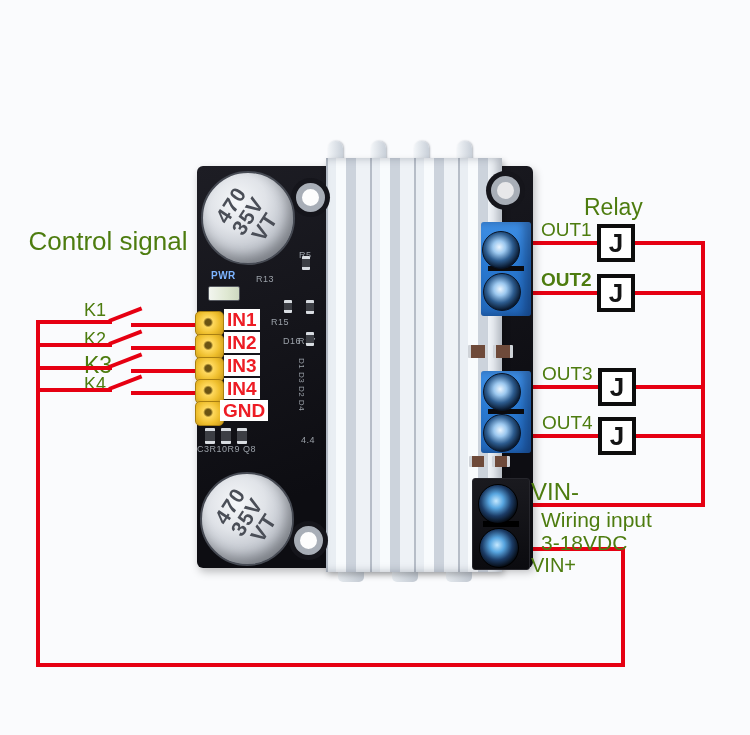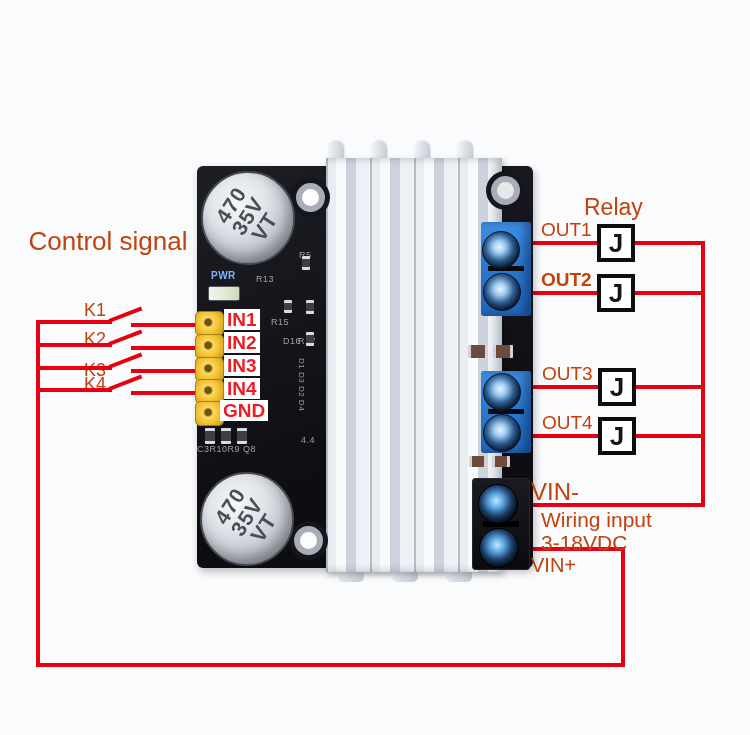--- a/index.html
+++ b/index.html
@@ -1,21 +1,21 @@
 <!DOCTYPE html>
 <html><head>
 <meta charset="utf-8">
 <style>
   html,body { margin:0; padding:0; }
   .stage {
     position:relative; width:750px; height:735px;
     background:#fafbfd; overflow:hidden;
     font-family:"Liberation Sans", sans-serif;
   }
-  .txt { position:absolute; color:#c2410c; }
+  .txt { position:absolute; color:#4d7c0f; }
   .wire { position:absolute; background:#e60012; }
   .lever { position:absolute; width:35px; height:4px; background:#e60012;
            transform-origin:left center; transform:rotate(-21deg); }
   .banner { position:absolute; left:142px; top:24px; width:466px; height:42px;
             background:#1778d2; border-radius:6px; color:#fff;
             font-size:28px; font-weight:bold; text-align:center; line-height:42px;
             box-shadow:0 2px 5px rgba(20,60,120,.18); }
   .pcb { position:absolute; left:197px; top:166px; width:336px; height:402px;
          background:linear-gradient(160deg,#1d1d24,#0d0d12 70%);
          border-radius:6px; box-shadow:2px 4px 8px rgba(0,0,0,.25); }
@@ -85,21 +85,21 @@
   <div class="txt" style="left:84px; top:300px; font-size:18px;">K1</div>
   <div class="wire" style="left:38px; top:320px; width:74px; height:4px;"></div>
   <div class="lever" style="left:109px; top:319px;"></div>
   <div class="wire" style="left:131px; top:323px; width:67px; height:4px;"></div>
 
   <div class="txt" style="left:84px; top:329px; font-size:18px;">K2</div>
   <div class="wire" style="left:38px; top:343px; width:74px; height:4px;"></div>
   <div class="lever" style="left:109px; top:342px;"></div>
   <div class="wire" style="left:131px; top:346px; width:67px; height:4px;"></div>
 
-  <div class="txt" style="left:84px; top:352px; font-size:18px;margin-top:8px;">K3</div>
+  <div class="txt" style="left:84px; top:352px; font-size:23px;">K3</div>
   <div class="wire" style="left:38px; top:366px; width:74px; height:4px;"></div>
   <div class="lever" style="left:109px; top:365px;"></div>
   <div class="wire" style="left:131px; top:369px; width:67px; height:4px;"></div>
 
   <div class="txt" style="left:84px; top:374px; font-size:18px;">K4</div>
   <div class="wire" style="left:38px; top:388px; width:74px; height:4px;"></div>
   <div class="lever" style="left:109px; top:387px;"></div>
   <div class="wire" style="left:131px; top:391px; width:67px; height:4px;"></div>
 
   <div class="pcb"></div>

